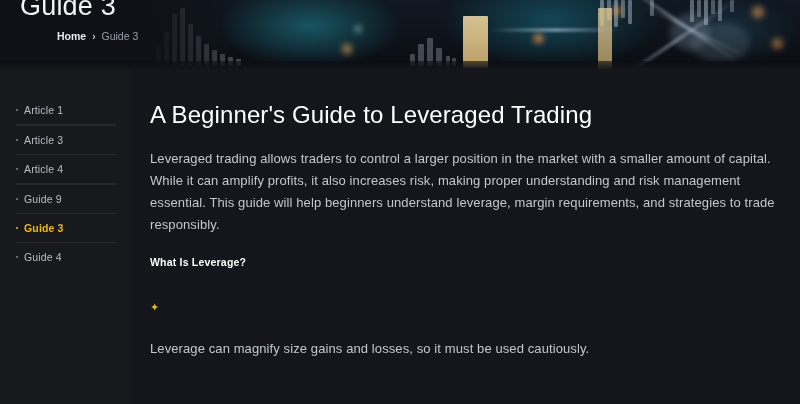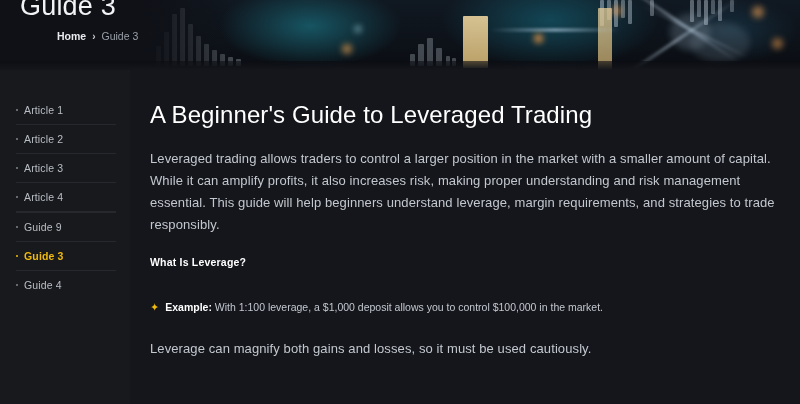--- a/index.html
+++ b/index.html
@@ -168,24 +168,20 @@
     </div>
   </div>
 
   <nav class="sidebar">
     <div class="nav-item">
       <span class="dot"></span>
       <span>Article 1</span>
     </div>
     <div class="nav-sep"></div>
 
-    <div class="nav-item">
-      <span class="dot"></span>
-      <span>Article 2</span>
-    </div>
     <div class="nav-sep"></div>
 
     <div class="nav-item">
       <span class="dot"></span>
       <span>Article 3</span>
     </div>
     <div class="nav-sep"></div>
 
     <div class="nav-item">
       <span class="dot"></span>
@@ -216,20 +212,19 @@
   <main class="main">
     <h1 class="title">A Beginner's Guide to Leveraged Trading</h1>
 
     <p class="body">Leveraged trading allows traders to control a larger position in the market with a smaller amount of capital. While it can amplify profits, it also increases risk, making proper understanding and risk management essential. This guide will help beginners understand leverage, margin requirements, and strategies to trade responsibly.</p>
 
     <h2 class="sub">What Is Leverage?</h2>
 
 
     <div class="example">
       <span class="spark">✦</span>
-      <div><strong>Example:</strong><span> With 1:100 leverage, a $1,000 deposit allows you to control $100,000 in the market.</span></div>
-    </div>
-
-    <p class="body gap">Leverage can magnify both gains and losses, so it must be used cautiously.</p>
+    </div>
+
+    <p class="body gap">Leverage can magnify size gains and losses, so it must be used cautiously.</p>
 
   </main>
 
 </div>
 
 </body></html>

